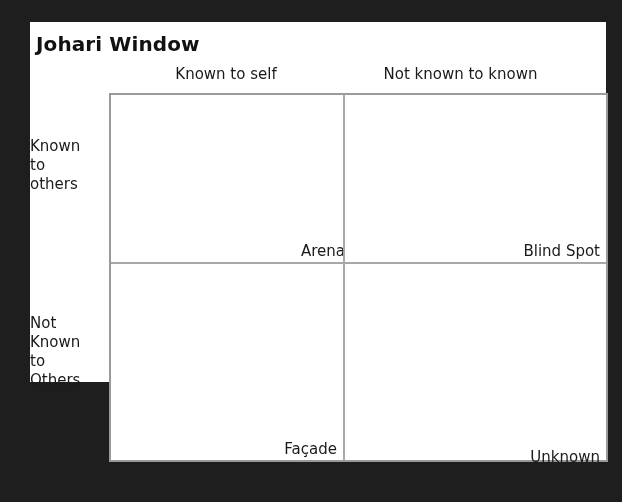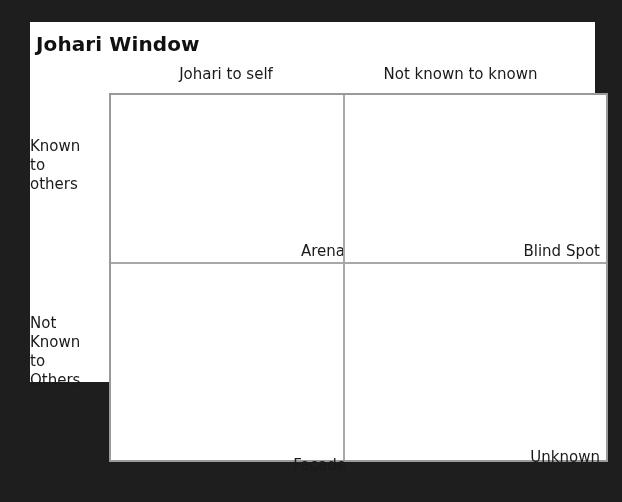--- a/index.html
+++ b/index.html
@@ -21,20 +21,21 @@
   }
 
   
   #card {
     position: absolute;
     left: 30px;
     top: 22px;
     width: 565px;
     height: 360px;
     background: #ffffff;
+    padding-left: 11px;
   }
 
   
   #title {
     position: absolute;
     left: 6px;
     top: 10px;
     font-size: 20px;
     font-weight: bold;
     color: #111111;
@@ -91,21 +92,21 @@
   .quadrant .q-label {
     position: absolute;
     right: 6px;
     bottom: 2px;
     font-size: 15px;
     color: #1a1a1a;
     white-space: nowrap;
   }
   #quad-arena      { left: 8px;     top: 0;     width: 232px; height: 167px; }
   #quad-blind      { left: 234px; top: 0;     width: 261px; height: 167px; border-radius: 6px; }
-  #quad-facade     { left: 0;     top: 185px; width: 232px; height: 196px; margin-left: 9px; }
+  #quad-facade     { left: 0;     top: 169px; width: 232px; height: 196px; }
   #quad-unknown    { left: 234px; top: 177px; width: 261px; height: 196px; }
 
   
   .row-label {
     position: absolute;
     left: 0px;
     width: 79px;
     text-align: left;
     font-size: 15px;
     color: #1a1a1a;
@@ -116,21 +117,21 @@
 </style>
 </head>
 <body>
 
 <div id="stage">
 
   <div id="card">
 
     <div id="title">Johari Window</div>
 
-    <div class="col-header" id="col-head-left">Johari to self</div>
+    <div class="col-header" id="col-head-left">Known to self</div>
 
     <div class="col-header" id="col-head-right">Not known to known</div>
 
     <div class="row-label" id="row-label-known">Known<br>to<br>others</div>
 
     <div class="row-label" id="row-label-notknown">Not<br>Known<br>to<br>Others</div>
 
     <div id="grid">
 
       <div class="quadrant" id="quad-arena">

